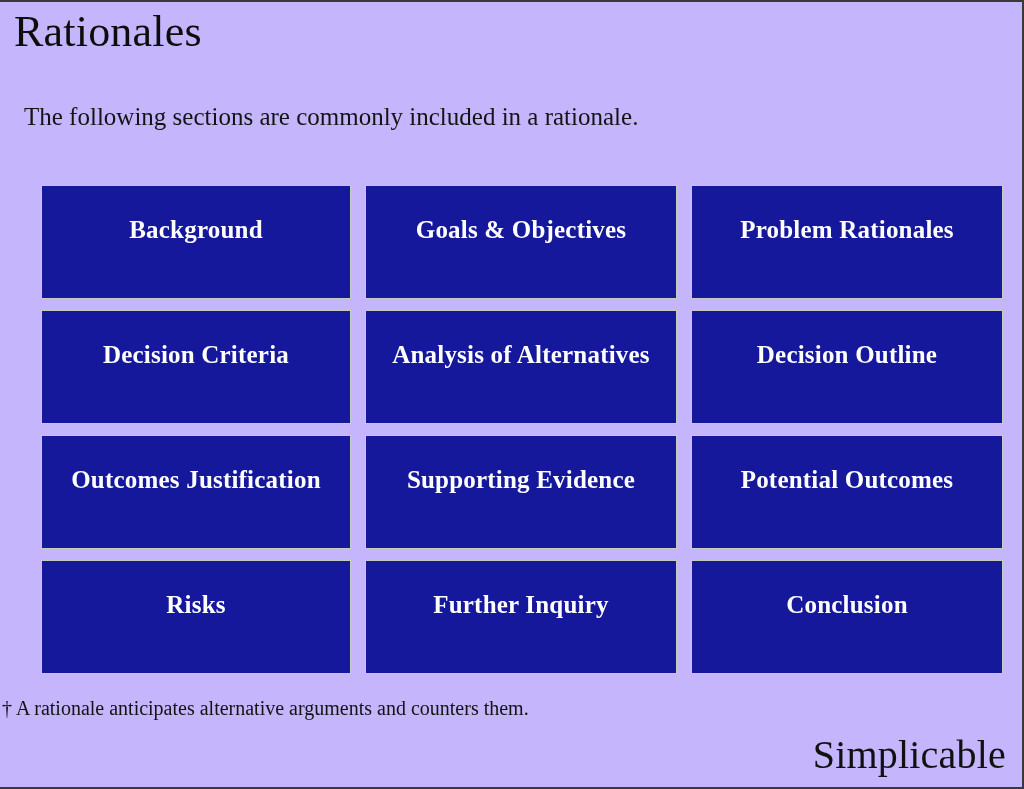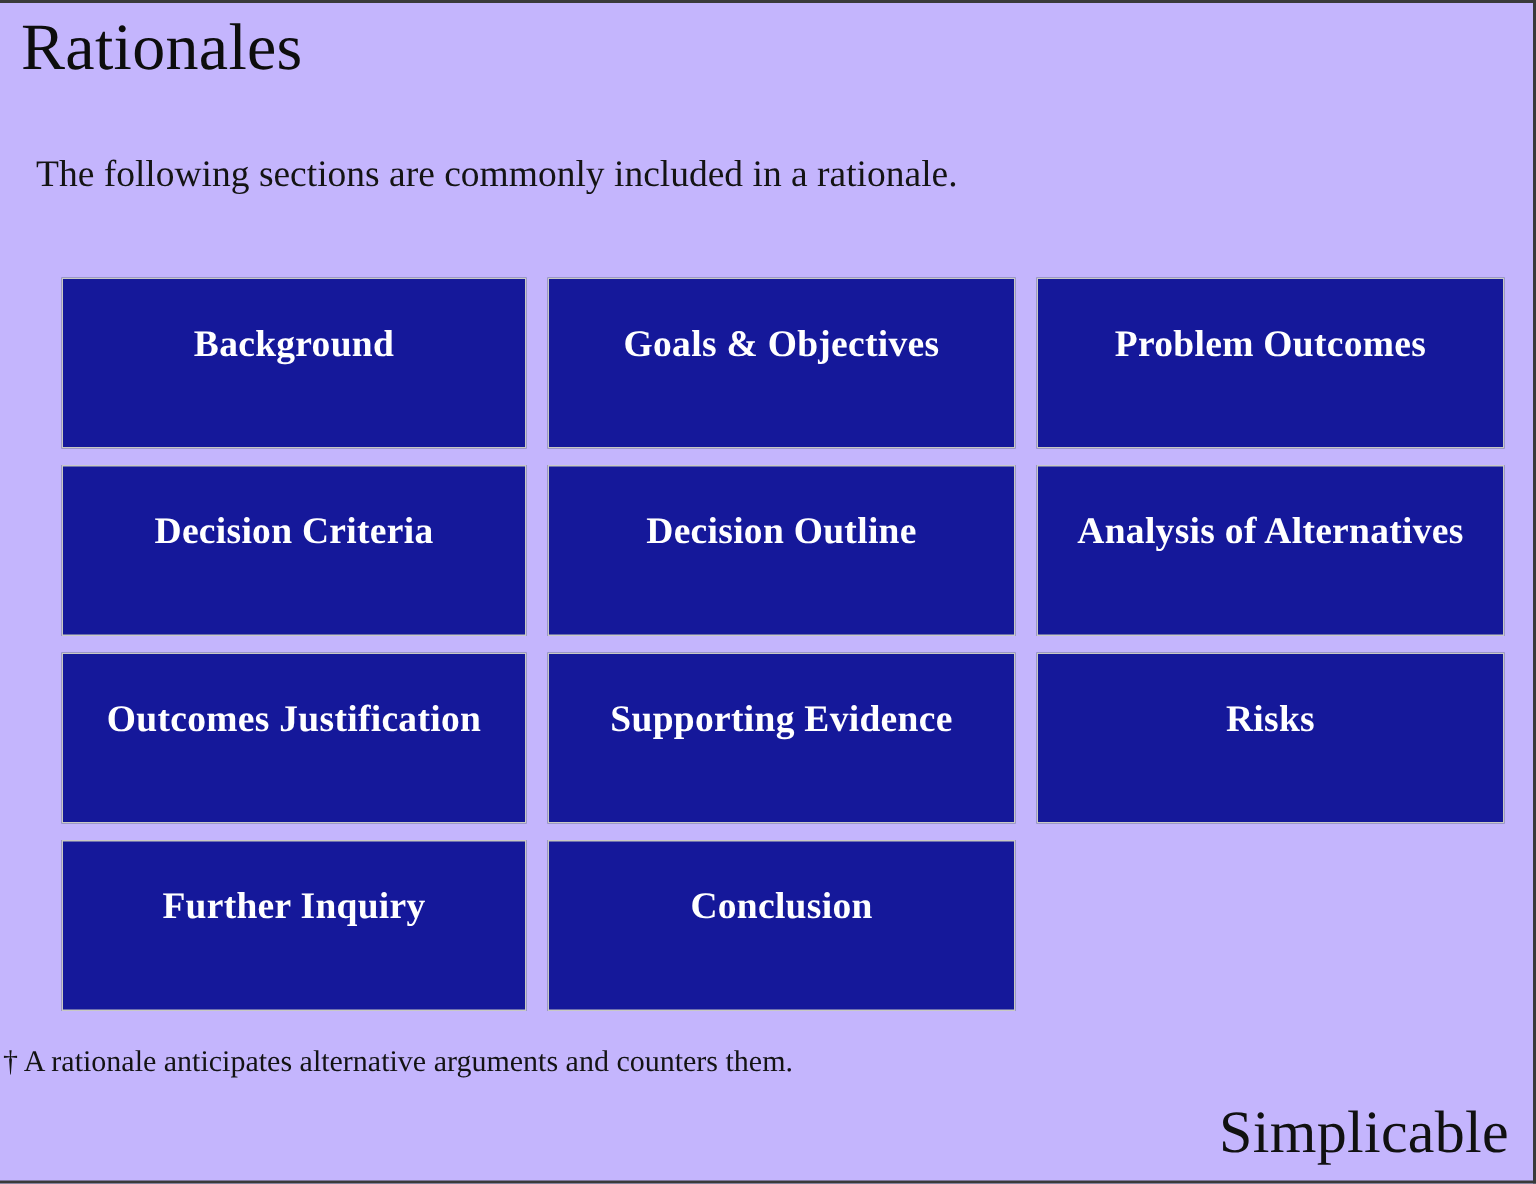--- a/index.html
+++ b/index.html
@@ -121,43 +121,46 @@
 
     <div class="cell">
       <span class="cell-label">Background</span>
     </div>
 
     <div class="cell">
       <span class="cell-label">Goals &amp; Objectives</span>
     </div>
 
     <div class="cell">
-      <span class="cell-label">Problem Outcomes</span>
+      <span class="cell-label">Problem Rationales</span>
     </div>
 
     <div class="cell">
       <span class="cell-label">Decision Criteria</span>
     </div>
 
     <div class="cell">
-      <span class="cell-label">Decision Outline</span>
+      <span class="cell-label">Analysis of Alternatives</span>
     </div>
 
     <div class="cell">
-      <span class="cell-label">Analysis of Alternatives</span>
+      <span class="cell-label">Decision Outline</span>
     </div>
 
     <div class="cell">
       <span class="cell-label">Outcomes Justification</span>
     </div>
 
     <div class="cell">
       <span class="cell-label">Supporting Evidence</span>
     </div>
 
+    <div class="cell">
+      <span class="cell-label">Potential Outcomes</span>
+    </div>
 
     <div class="cell">
       <span class="cell-label">Risks</span>
     </div>
 
     <div class="cell">
       <span class="cell-label">Further Inquiry</span>
     </div>
 
     <div class="cell">

